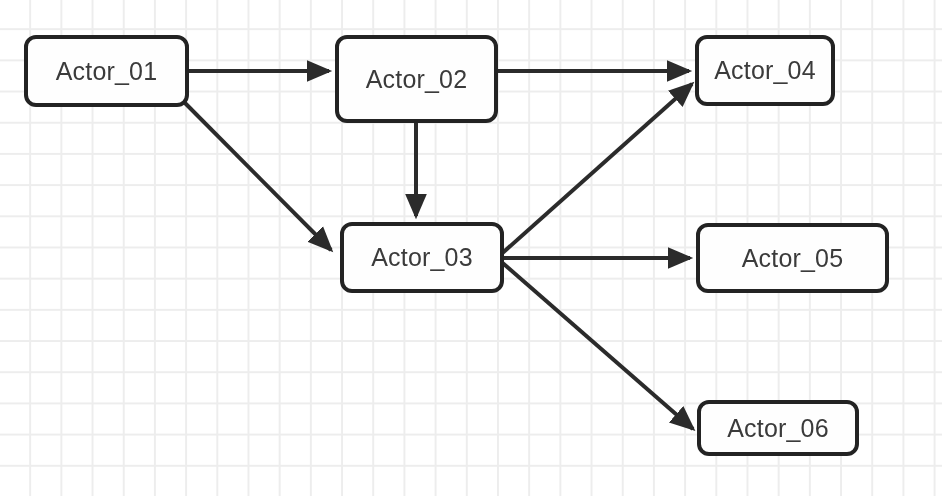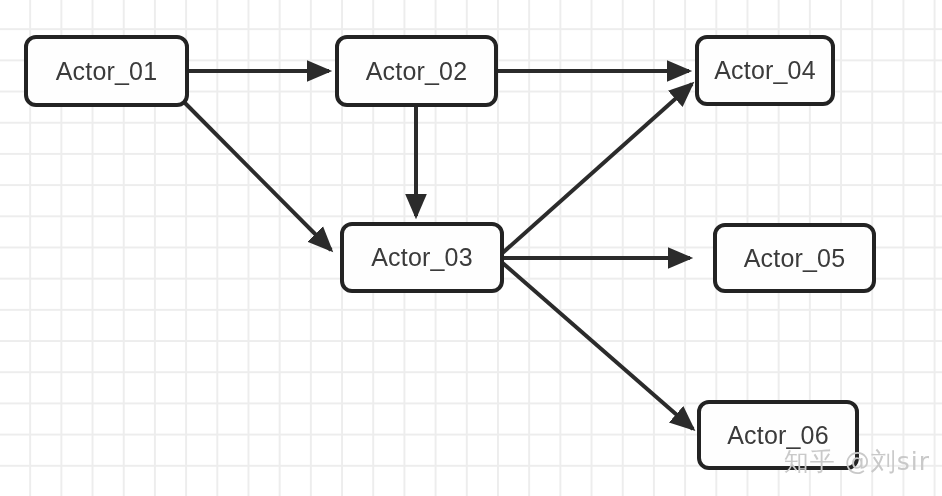--- a/index.html
+++ b/index.html
@@ -83,35 +83,34 @@
 
     <line x1="498" y1="258" x2="690" y2="258" stroke="#2b2b2b" stroke-width="4" marker-end="url(#arrowhead)"></line>
 
     <line x1="498" y1="259" x2="693" y2="429" stroke="#2b2b2b" stroke-width="4" marker-end="url(#arrowhead)"></line>
   </svg>
 
   <div class="node" style="left:24px; top:35px; width:165px; height:72px;">
     <span class="node-label">Actor_01</span>
   </div>
 
-  <div class="node" style="left:335px; top:35px; width:163px; height:72px;">
+  <div class="node" style="left:335px; top:35px; width:163px; height:88px;">
     <span class="node-label">Actor_02</span>
   </div>
 
   <div class="node" style="left:340px; top:222px; width:164px; height:71px;">
     <span class="node-label">Actor_03</span>
   </div>
 
   <div class="node" style="left:695px; top:35px; width:140px; height:71px;">
     <span class="node-label">Actor_04</span>
   </div>
 
-  <div class="node" style="left:713px; top:223px; width:163px; height:70px;">
+  <div class="node" style="left:696px; top:223px; width:193px; height:70px;">
     <span class="node-label">Actor_05</span>
   </div>
 
-  <div class="node" style="left:697px; top:400px; width:162px; height:70px;">
+  <div class="node" style="left:697px; top:400px; width:162px; height:56px;">
     <span class="node-label">Actor_06</span>
   </div>
 
-  <div class="watermark">知乎 @刘sir</div>
 
 </div>
 
 </body></html>

